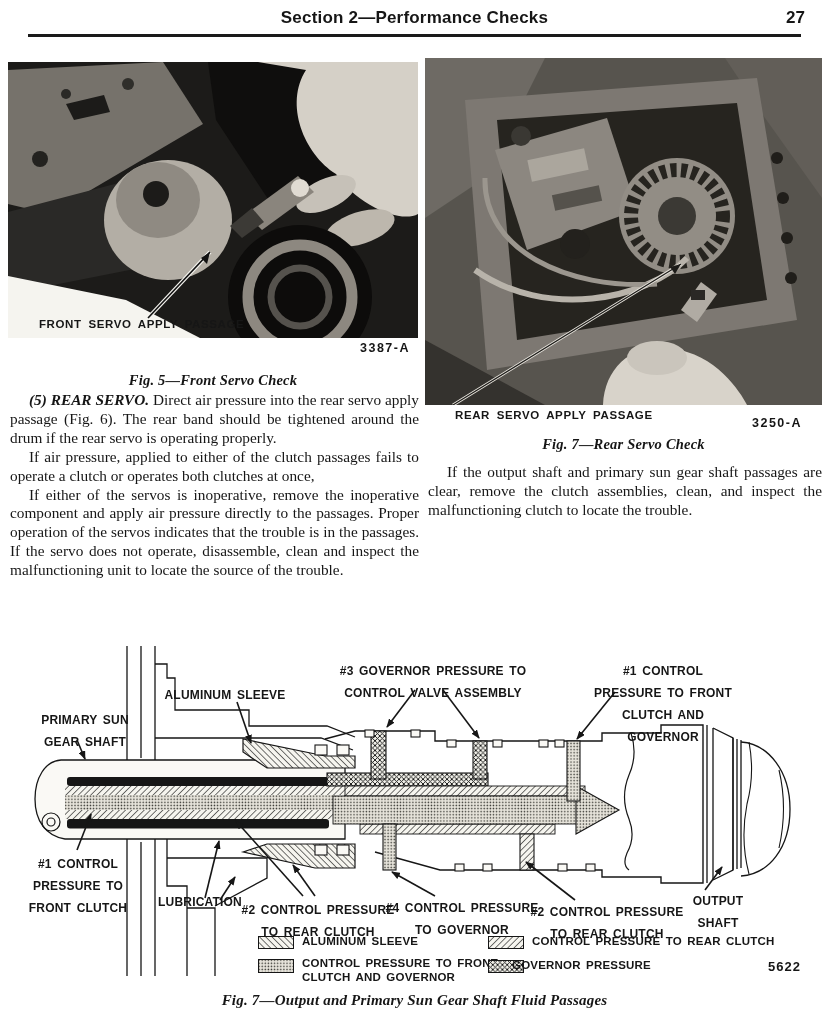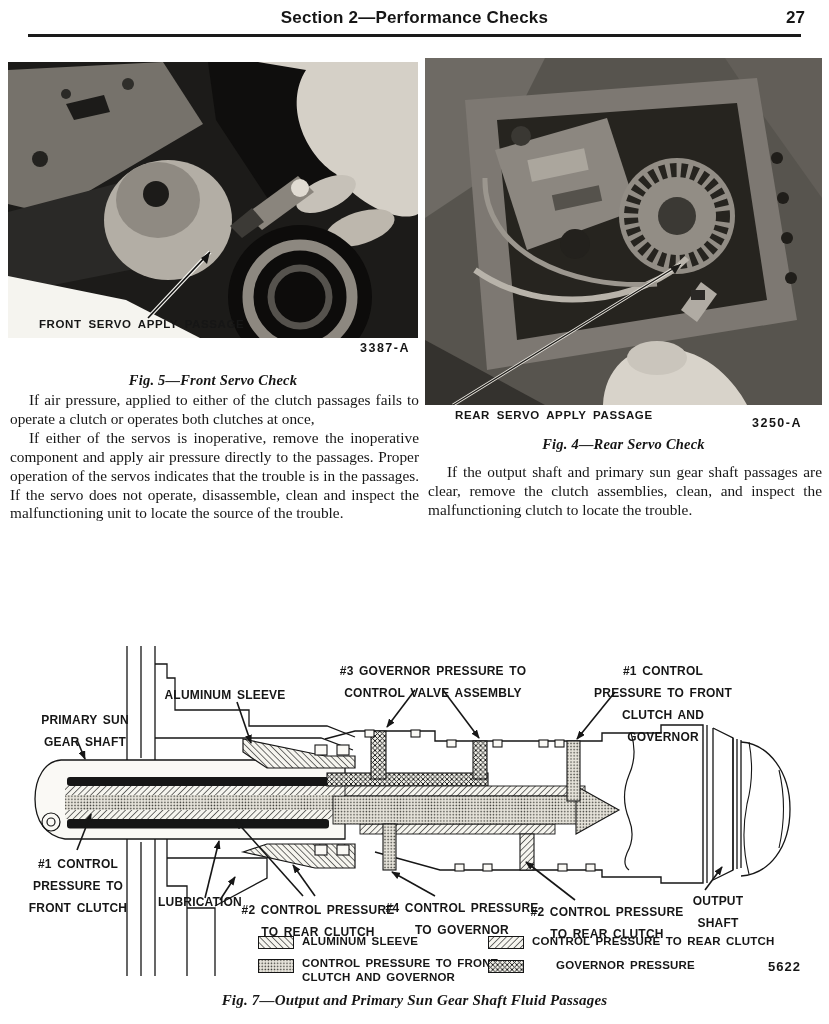--- a/index.html
+++ b/index.html
@@ -115,23 +115,24 @@
       <ellipse cx="232" cy="300" rx="30" ry="17" fill="#cac5bc"></ellipse>
       <polygon points="256,252 276,224 292,236 272,264" fill="#b0aba3"></polygon>
       <rect x="266" y="232" width="14" height="10" fill="#2a2825"></rect>
       <line x1="28" y1="347" x2="256" y2="206" stroke="#e9e6df" stroke-width="3"></line>
       <line x1="28" y1="347" x2="256" y2="206" stroke="#1d1c19" stroke-width="1.2"></line>
       <polygon points="256,206 245,209 250,216" fill="#1d1c19"></polygon>
     </svg>
   </div>
   <div class="abs callout" style="left:430px;top:409px;">REAR SERVO APPLY PASSAGE</div>
   <div class="abs photocode" style="left:752px;top:416px;">3250-A</div>
-  <div class="abs figcap" style="left:425px;top:436px;width:397px;">Fig. 4—Rear Servo Check</div>
+  <div class="abs figcap" style="left:425px;top:436px;width:397px;">Fig. 7—Rear Servo Check</div>
 
   <div class="abs col" style="left:10px;top:391px;width:409px;">
+    <p><span class="lead">(5) REAR SERVO.</span><span> Direct air pressure into the rear servo apply passage (Fig. 6). The rear band should be tightened around the drum if the rear servo is operating properly.</span></p>
     <p>If air pressure, applied to either of the clutch passages fails to operate a clutch or operates both clutches at once,</p>
     <p>If either of the servos is inoperative, remove the inoperative component and apply air pressure directly to the passages. Proper operation of the servos indicates that the trouble is in the passages. If the servo does not operate, disassemble, clean and inspect the malfunctioning unit to locate the source of the trouble.</p>
   </div>
   <div class="abs col" style="left:428px;top:463px;width:394px;">
     <p>If the output shaft and primary sun gear shaft passages are clear, remove the clutch assemblies, clean, and inspect the malfunctioning clutch to locate the trouble.</p>
   </div>
 
   <div class="abs" style="left:15px;top:640px;width:800px;height:352px;">
     <svg width="800" height="352" viewBox="0 0 800 352">
       <defs>
@@ -256,19 +257,19 @@
 
   <svg class="abs" style="left:258px;top:959px;" width="36" height="14">
       <rect x="0.5" y="0.5" width="35" height="13" fill="url(#patD)" stroke="#161616"></rect>
     </svg>
   <div class="abs lgd-label" style="left:302px;top:957px;">CONTROL PRESSURE TO FRONT
 CLUTCH AND GOVERNOR</div>
 
   <svg class="abs" style="left:488px;top:960px;" width="36" height="13">
       <rect x="0.5" y="0.5" width="35" height="12" fill="url(#patC)" stroke="#161616"></rect>
     </svg>
-  <div class="abs lgd-label" style="left:556px;top:959px;">GOVERNOR PRESSURE</div>
+  <div class="abs lgd-label" style="left:512px;top:959px;">GOVERNOR PRESSURE</div>
 
   <div class="abs artcode" style="left:768px;top:959px;width:46px;text-align:left;">5622</div>
 
   <div class="abs figcap" style="left:0;top:992px;width:829px;font-size:15px;">Fig. 7—Output and Primary Sun Gear Shaft Fluid Passages</div>
 
 </div>
 
 </body></html>

